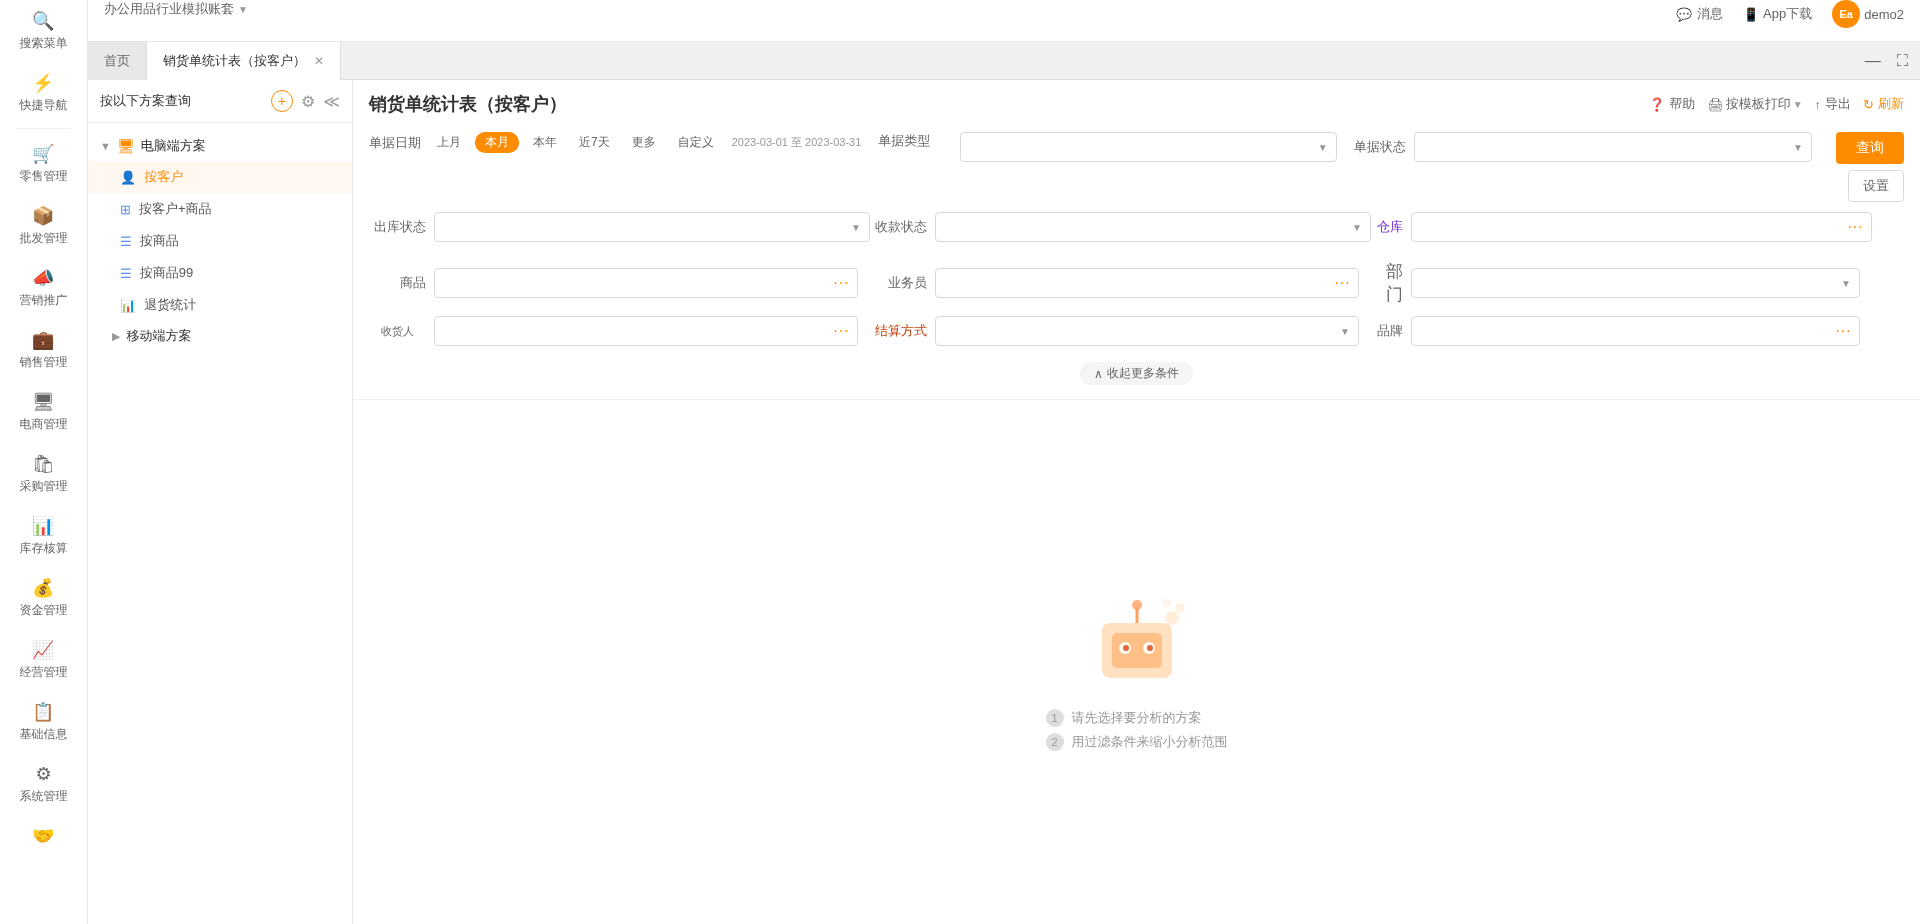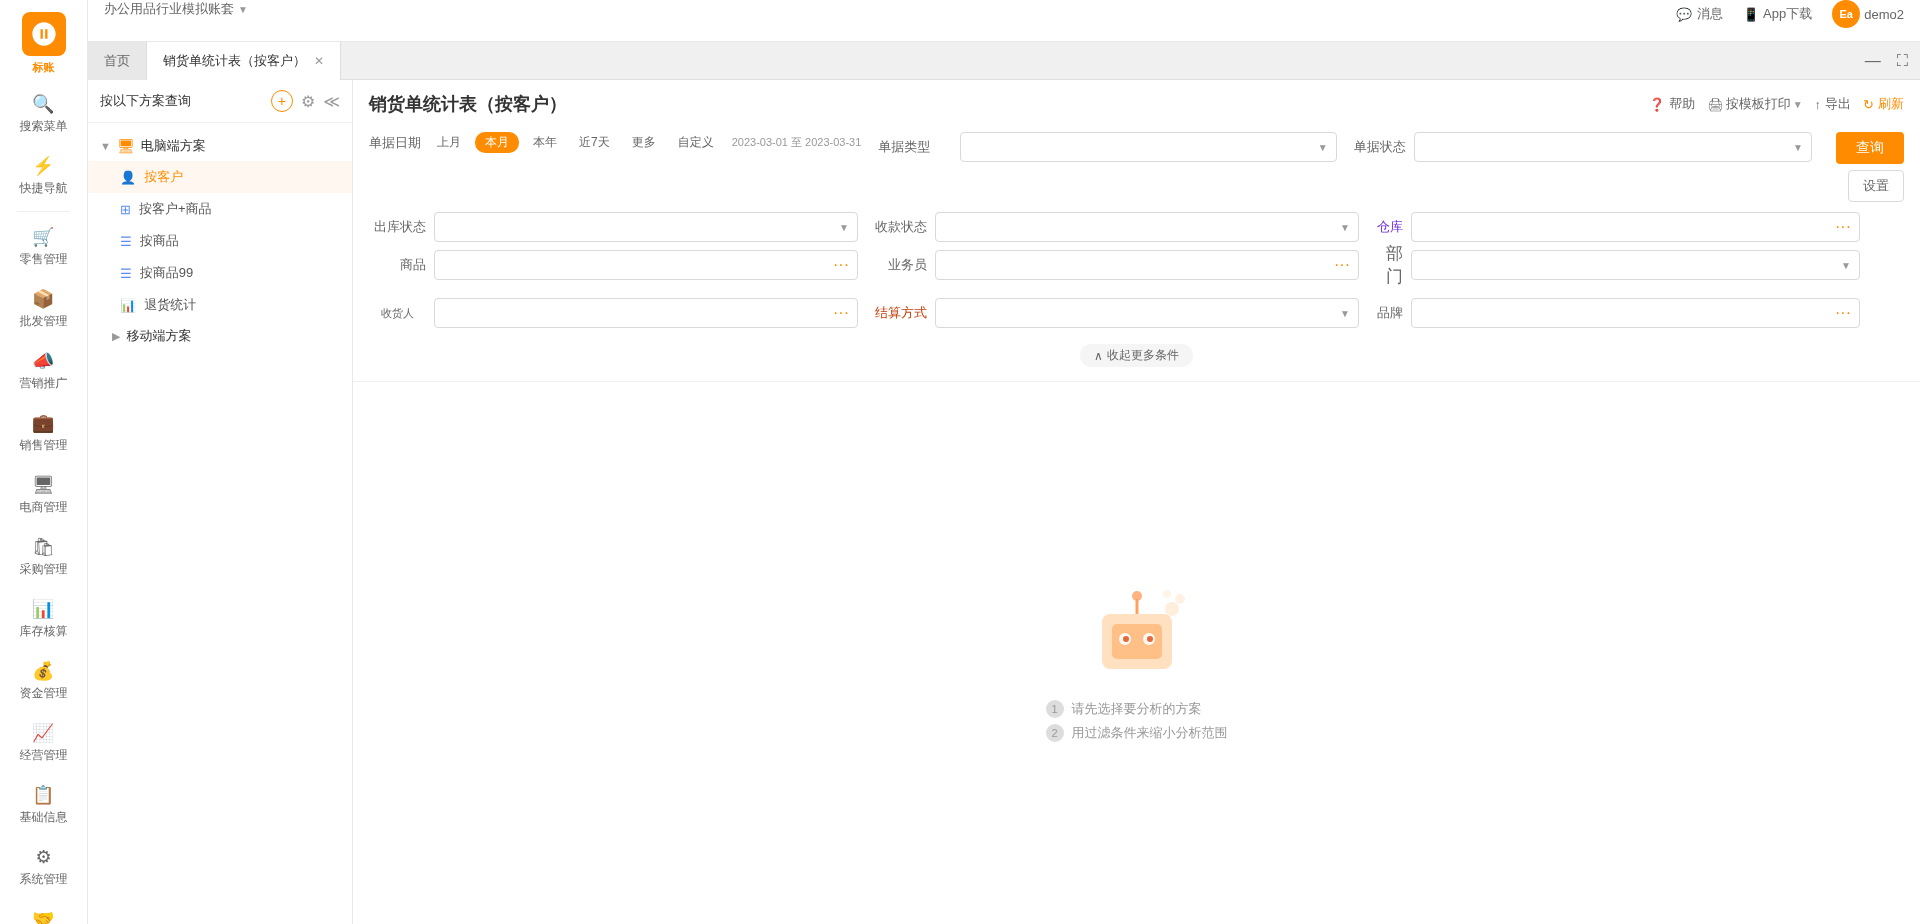--- a/index.html
+++ b/index.html
@@ -101,28 +101,20 @@
 
     
     ::-webkit-scrollbar { width: 6px; height: 6px; }
     ::-webkit-scrollbar-track { background: #f5f5f5; }
     ::-webkit-scrollbar-thumb { background: #ccc; border-radius: 3px; }
   </style>
 </head>
 <body>
 
 <div class="sidebar">
-  <div class="logo-area">
-    <div class="logo-icon">
-      <svg viewBox="0 0 24 24">
-          <path d="M12 2C6.48 2 2 6.48 2 12s4.48 10 10 10 10-4.48 10-10S17.52 2 12 2zm-1 14H9V8h2v8zm4 0h-2V8h2v8z"></path>
-        </svg>
-    </div>
-    <span class="logo-label">标账</span>
-  </div>
   <div class="sidebar-menu">
     <div class="sidebar-item">
       <span class="icon">🔍</span>
       <span>搜索菜单</span>
     </div>
     <div class="sidebar-item">
       <span class="icon">⚡</span>
       <span>快捷导航</span>
     </div>
     <div class="sidebar-divider"></div>
@@ -303,41 +295,41 @@
             <div class="filter-date-group">
               <span class="date-shortcut">上月</span>
               <span class="date-shortcut active">本月</span>
               <span class="date-shortcut">本年</span>
               <span class="date-shortcut">近7天</span>
               <span class="date-shortcut">更多</span>
               <span class="date-shortcut">自定义</span>
               <span class="date-range">2023-03-01 至 2023-03-31</span>
             </div>
           </div>
-          <div style="display:flex; align-items:center; flex:1;gap:22px;">
+          <div style="display:flex; flex:1;gap:22px;">
             <span style="width:65px; color:#666; font-size:13px; flex-shrink:0; text-align:right; padding-right:8px;">单据类型</span>
             <div class="filter-select" style="flex:1;">
               <span class="placeholder"></span>
               <span style="color:#999; font-size:10px;">▼</span>
             </div>
           </div>
           <div style="display:flex; align-items:center; flex:1;">
             <span style="width:65px; color:#666; font-size:13px; flex-shrink:0; text-align:right; padding-right:8px;">单据状态</span>
             <div class="filter-select" style="flex:1;">
               <span class="placeholder"></span>
               <span style="color:#999; font-size:10px;">▼</span>
             </div>
           </div>
           <div class="filter-actions">
             <button class="query-btn">查询</button>
             <button class="settings-btn">设置</button>
           </div>
         </div>
 
-        <div style="display:flex; align-items:flex-end; gap:12px; margin-bottom:0;">
+        <div style="display:flex; align-items:flex-end; margin-bottom:18px;">
           <div style="display:flex; align-items:center; flex:1;">
             <span style="width:65px; color:#666; font-size:13px; flex-shrink:0; text-align:right; padding-right:8px;">出库状态</span>
             <div class="filter-select" style="flex:1;">
               <span class="placeholder"></span>
               <span style="color:#999; font-size:10px;">▼</span>
             </div>
           </div>
           <div style="display:flex; align-items:center; flex:1;">
             <span style="width:65px; color:#666; font-size:13px; flex-shrink:0; text-align:right; padding-right:8px;">收款状态</span>
             <div class="filter-select" style="flex:1;">

